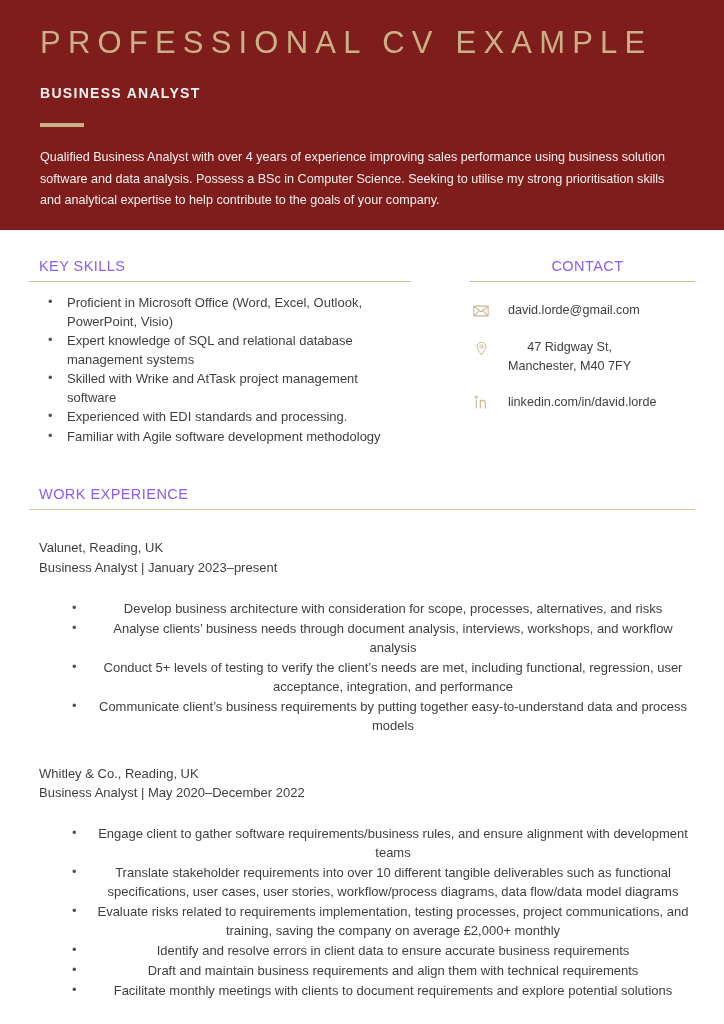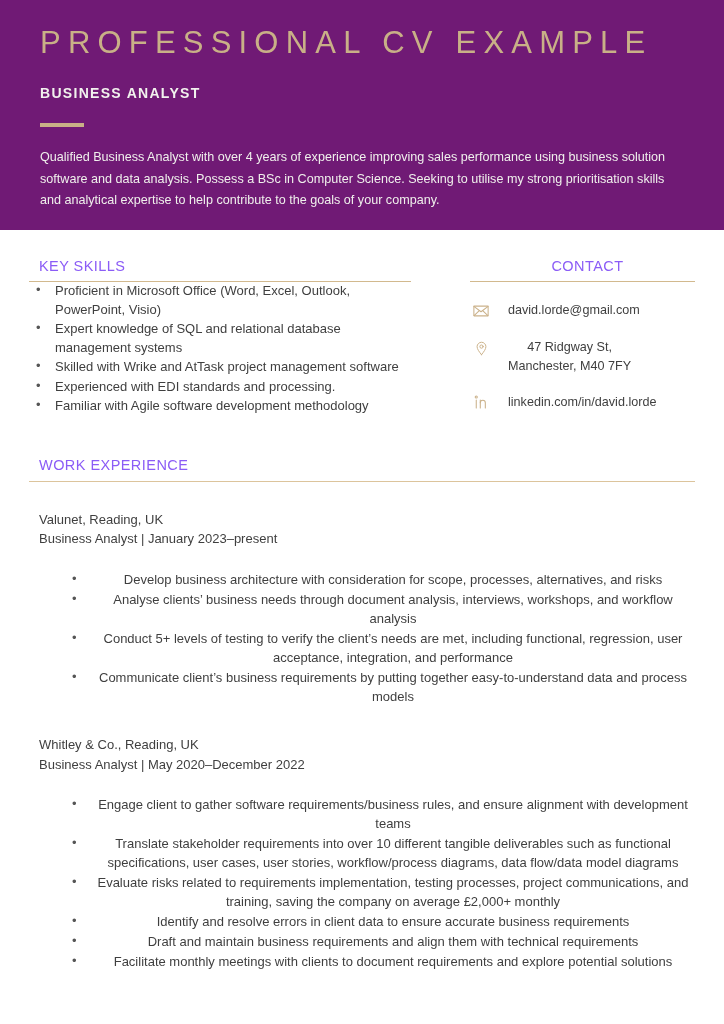--- a/index.html
+++ b/index.html
@@ -11,21 +11,21 @@
     width: 724px;
     height: 1024px;
     font-family: "Liberation Sans", sans-serif;
     color: #3f3f3f;
     overflow: hidden;
     position: relative;
   }
 
   
   .header {
-    background: #701a75;
+    background: #7f1d1d;
     height: 230px;
     box-sizing: border-box;
     padding: 26px 40px 0 40px;
     position: relative;
   }
   .cv-title {
     color: #c9b087;
     font-size: 31px;
     font-weight: 400;
     letter-spacing: 7.2px;
@@ -83,21 +83,21 @@
     width: 100%;
   }
   .section-rule.thin { background: #dcc49c; }
 
   .sec-keyskills { padding-top: 28px; }
   .sec-contact   { padding-top: 28px; }
 
   
   ul.bullets {
     list-style: none;
-    margin: 0;
+    margin: 12px;
     padding: 0;
   }
   ul.bullets li {
     position: relative;
     font-size: 13px;
     line-height: 1.42;
     color: #3f3f3f;
     padding-left: 26px;
     margin: 0 0 1px 0;
   }

